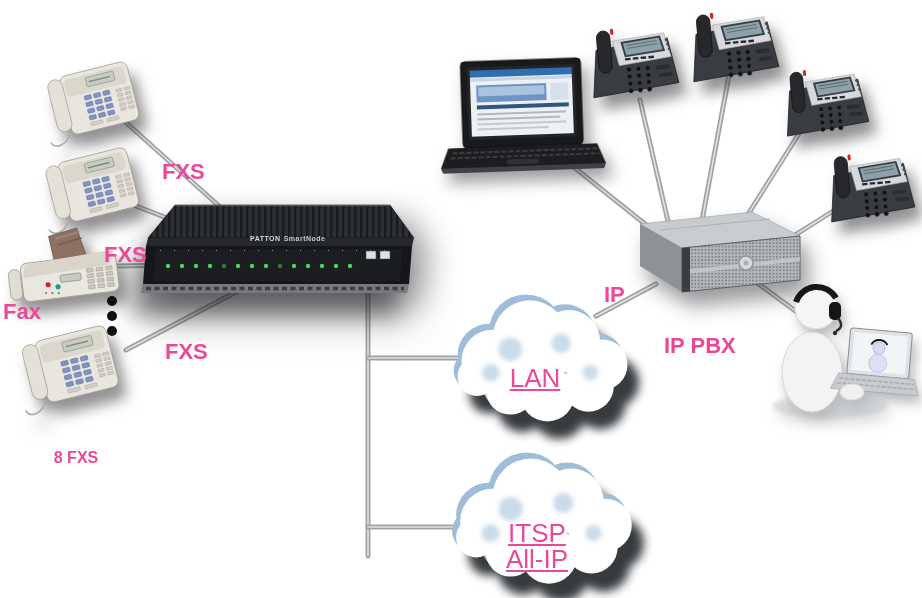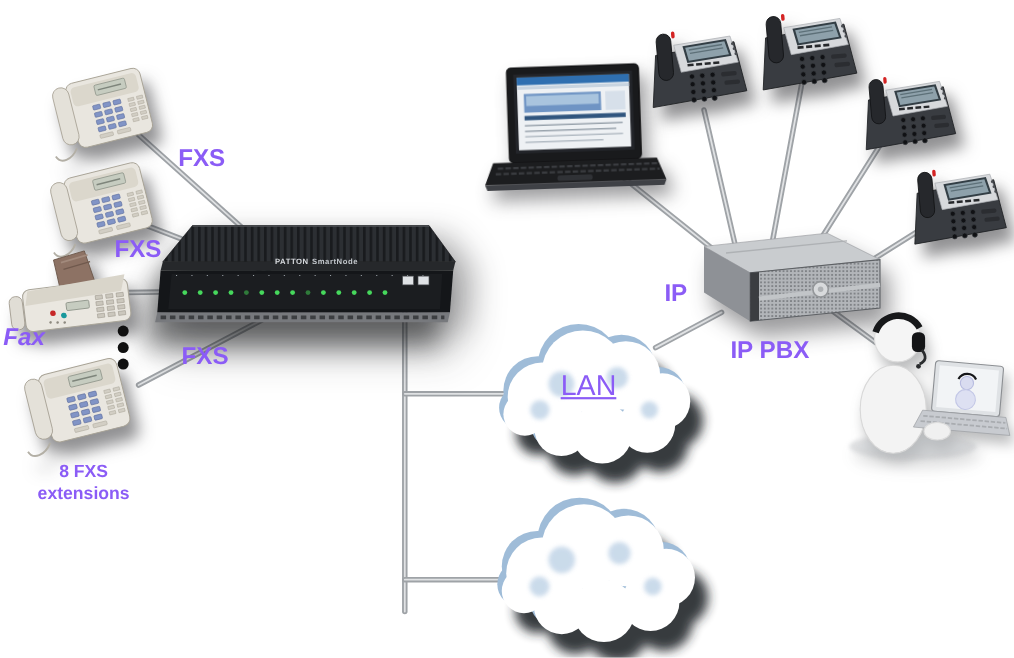--- a/index.html
+++ b/index.html
@@ -1,19 +1,19 @@
 <!DOCTYPE html>
 <html><head>
 <meta charset="utf-8">
 <style>
   html,body{margin:0;padding:0;background:#fff;}
   #stage{position:relative;width:922px;height:598px;background:#ffffff;overflow:hidden;
          font-family:"Liberation Sans",sans-serif;}
   #stage svg.scene{position:absolute;left:0;top:0;}
-  .label{position:absolute;color:#8b5cf6;white-space:nowrap;line-height:1.0;}
+  .label{position:absolute;color:#ec4899;white-space:nowrap;line-height:1.0;margin-top:28px;}
   .b{font-weight:bold;}
   .lab22{font-size:22px;}
   .lab21{font-size:16px;line-height:20px;}
   .cloudlab{font-size:26px;font-weight:400;line-height:26px;text-align:center;text-decoration:underline;}
   .ctr{text-align:center;white-space:normal;}
   .tube line{stroke:#9fa3a7;stroke-width:5;stroke-linecap:round;}
   .tube line.hi{stroke:#e0e2e4;stroke-width:1.6;}
   .sh-dev{filter:drop-shadow(8px 12px 7px rgba(35,36,40,.5));}
   .sh-gw{filter:drop-shadow(-10px 22px 12px rgba(22,23,26,.55)) drop-shadow(18px 10px 14px rgba(22,23,26,.35));}
   .sh-srv{filter:drop-shadow(8px 14px 10px rgba(30,32,36,.45));}
@@ -341,26 +341,29 @@
     <polygon points="840,376 916,376 921,392 833,392" fill="#c8cbd0" stroke="#9a9da1" stroke-width=".6"></polygon>
     <line x1="841" y1="381" x2="916" y2="381" stroke="#a9acb0" stroke-width="1.6" stroke-dasharray="4,1.6"></line>
     <line x1="839" y1="386" x2="918" y2="386" stroke="#a9acb0" stroke-width="1.6" stroke-dasharray="4,1.6"></line>
   </g>
   <ellipse cx="852" cy="392" rx="12" ry="8" fill="#f0f0f0" stroke="#dcdcdc"></ellipse>
 </g>
 </svg>
 
 <div class="label lab22 b" style="left:162px;top:133px;">FXS</div>
 <div class="label lab22 b" style="left:104px;top:216px;">FXS</div>
-<div class="label lab22 b" style="left:3px;top:296px;font-style:italic;">Fax</div>
+<div class="label lab22 b" style="left:3px;top:273px;">Fax</div>
 <div class="label lab22 b" style="left:165px;top:313px;">FXS</div>
 <div class="label lab21 b ctr" style="left:8px;top:420px;width:136px;">
   <div>8 FXS</div>
-  <div>extensions</div>
 </div>
 <div class="label cloudlab" style="left:495px;top:337px;width:80px;">LAN</div>
 <div class="label lab22 b" style="left:604px;top:256px;">IP</div>
 <div class="label lab22 b" style="left:664px;top:307px;">IP PBX</div>
+<div class="label cloudlab ctr" style="left:490px;top:492px;width:94px;">
+  <div>ITSP</div>
+  <div>All-IP</div>
+</div>
 <div id="gateway-brand">
   <span>PATTON</span><span class="model">SmartNode</span>
 </div>
 
 </div>
 
 </body></html>

